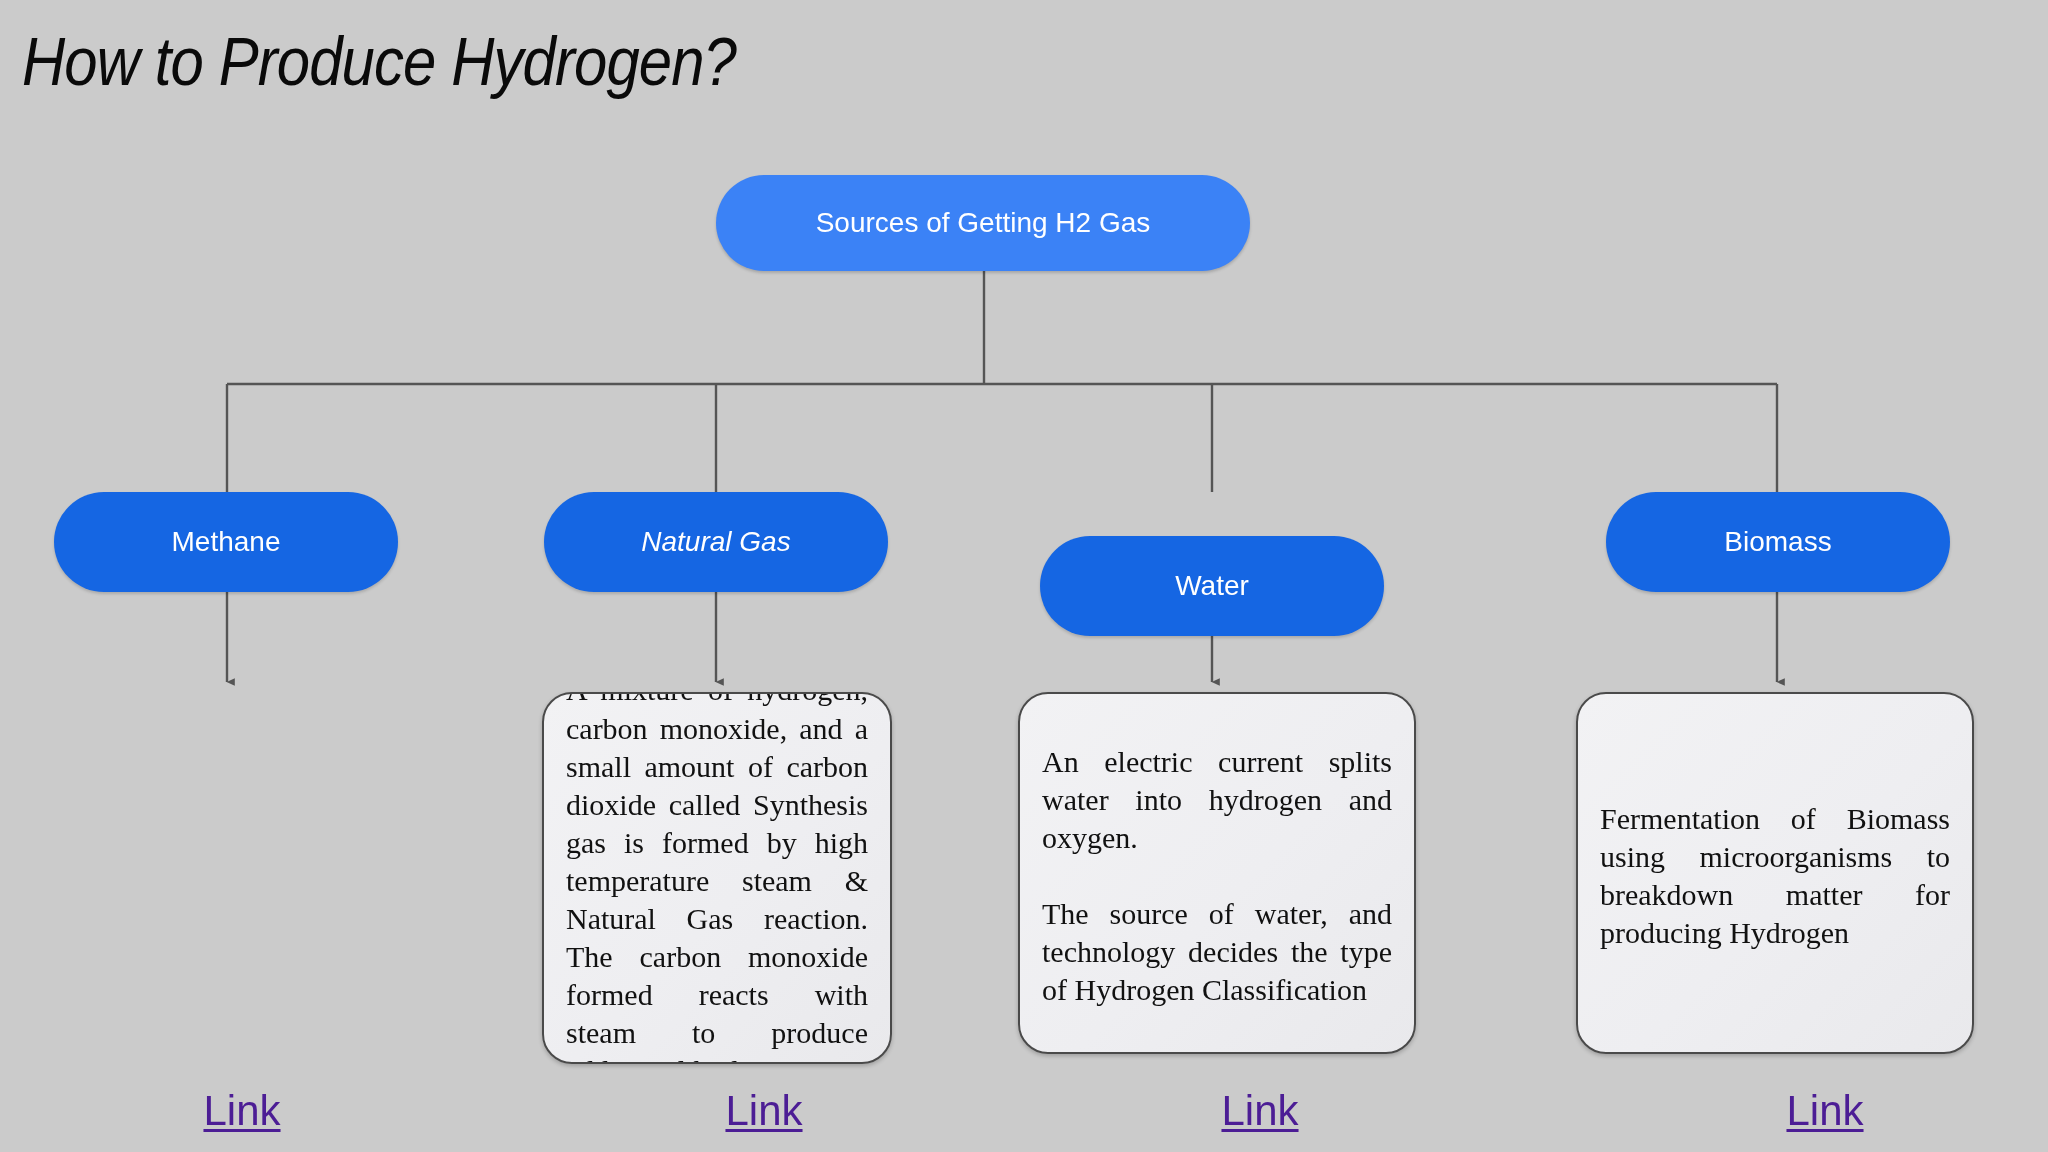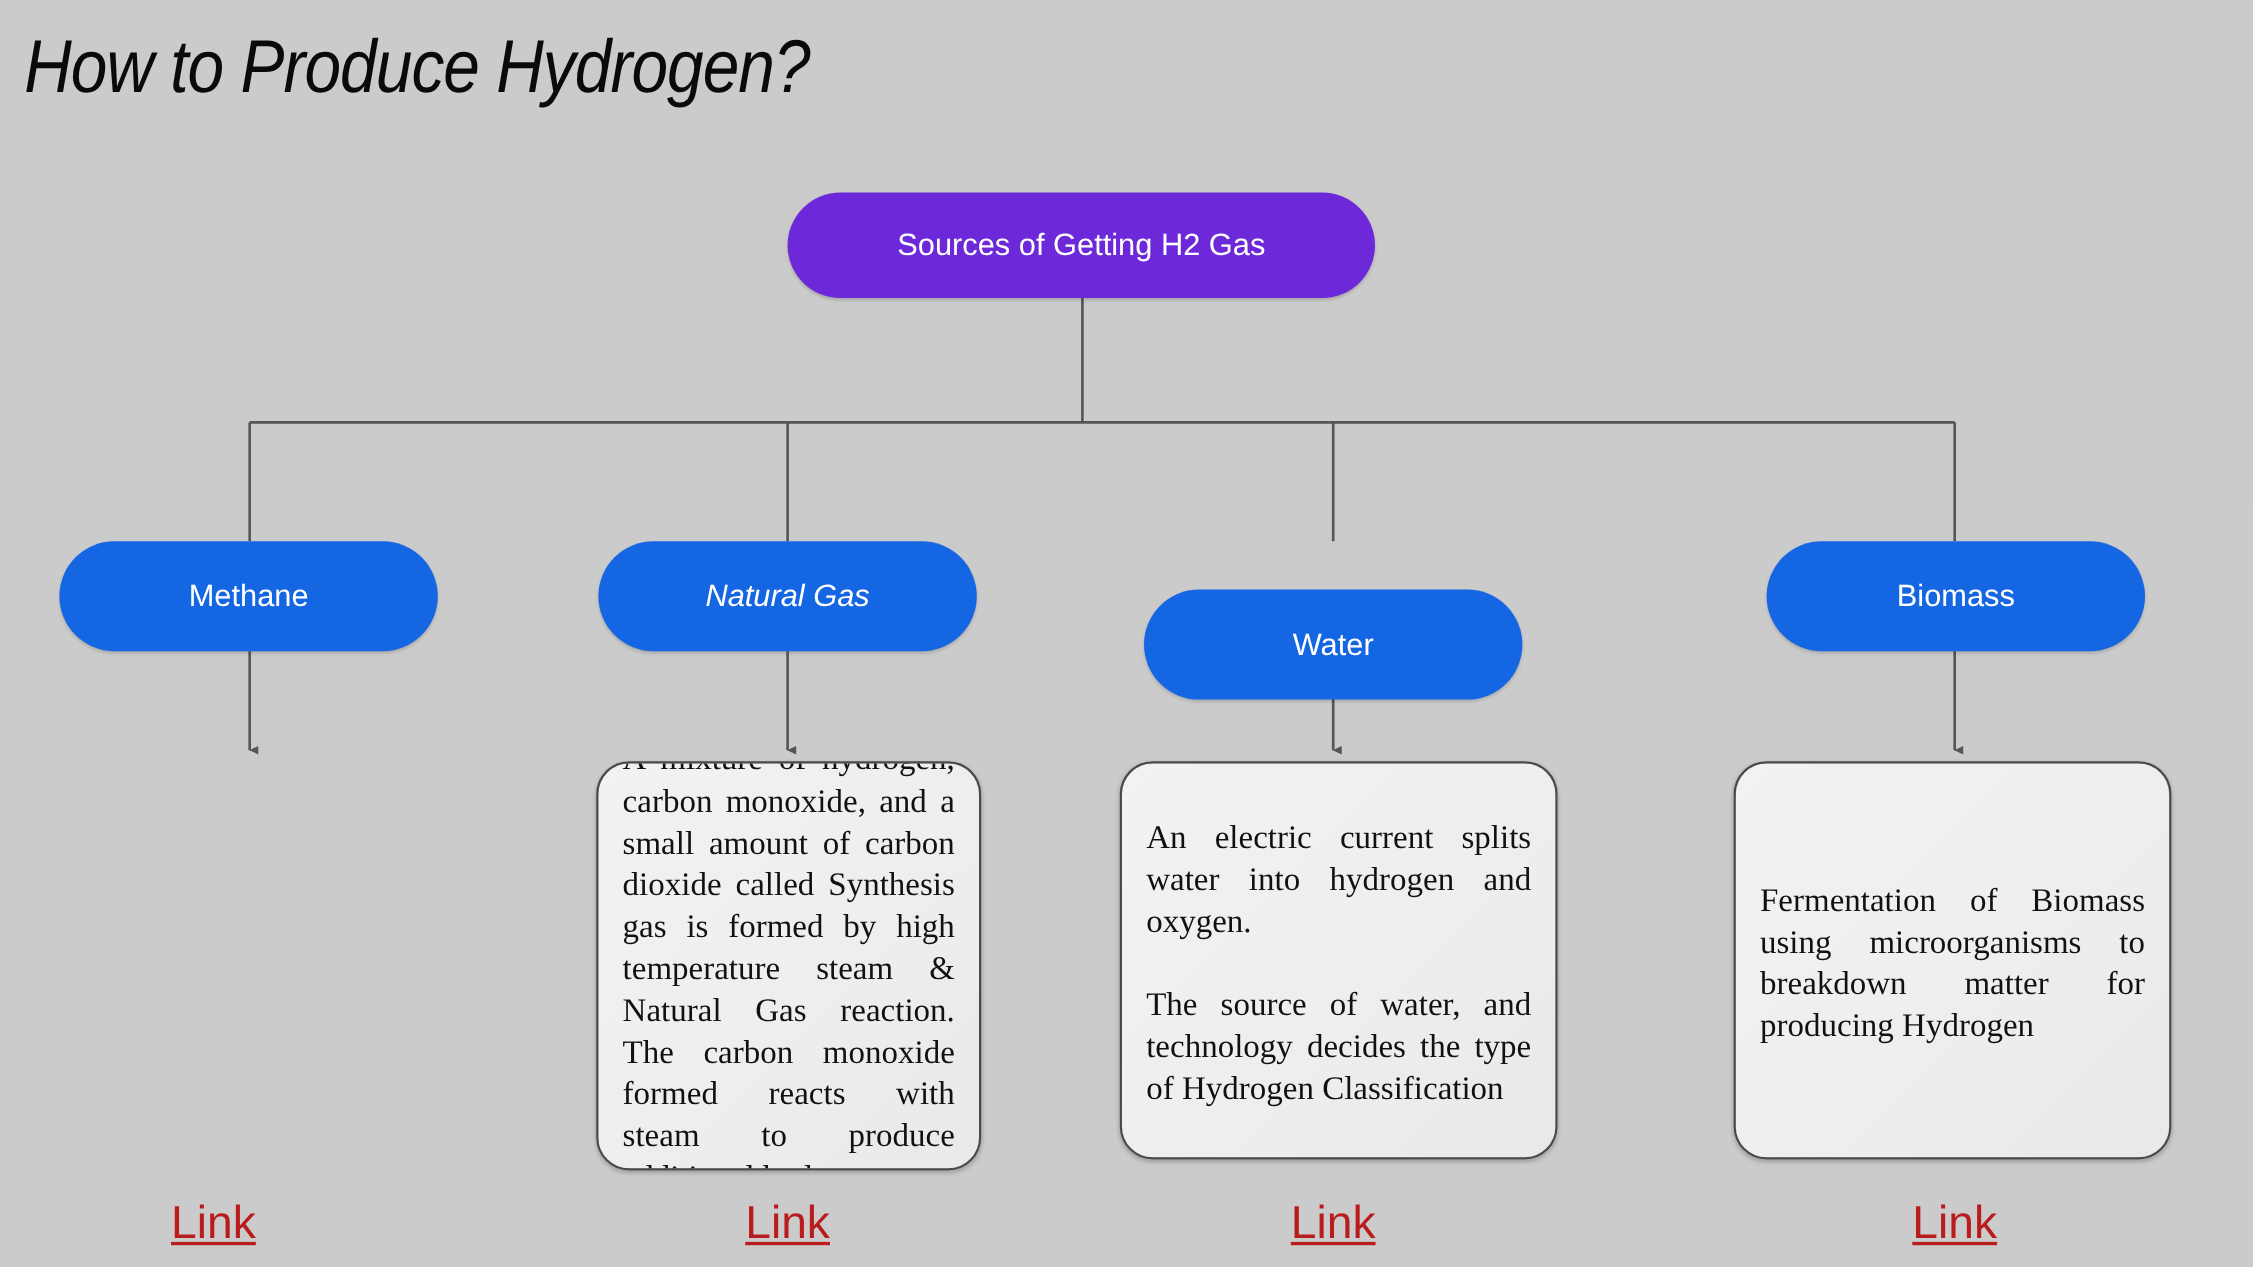--- a/index.html
+++ b/index.html
@@ -56,21 +56,21 @@
     border-radius: 999px;
     box-sizing: border-box;
     text-align: center;
     line-height: 1.15;
   }
   #root-node {
     left: 716px;
     top: 175px;
     width: 534px;
     height: 96px;
-    background: #6d28d9;
+    background: #3b82f6;
     font-size: 28px;
     box-shadow: 0 2px 3px rgba(0,0,0,0.18);
   }
   .child-node {
     top: 492px;
     height: 100px;
     background: #1566e3;
     font-size: 28px;
     box-shadow: 0 2px 3px rgba(0,0,0,0.16);
   }
@@ -111,26 +111,27 @@
   #text-card-1 { left: 542px;  width: 350px; height: 372px; }
   #text-card-2 { left: 1018px; width: 398px; height: 362px; }
   #text-card-3 { left: 1576px; width: 398px; height: 362px; }
 
   
   .link-label {
     position: absolute;
     top: 1087px;
     font-family: "Liberation Sans", sans-serif;
     font-size: 42px;
-    color: #b91c1c;
+    color: #4c1d95;
     text-decoration: underline;
     text-decoration-thickness: 3px;
     text-underline-offset: 4px;
     cursor: pointer;
     transform: translateX(-50%);
+    margin-left: 48px;
   }
   #link-0 { left: 194px; }
   #link-1 { left: 716px; }
   #link-2 { left: 1212px; }
   #link-3 { left: 1777px; }
 </style>
 </head>
 <body>
 
 <div id="stage">

